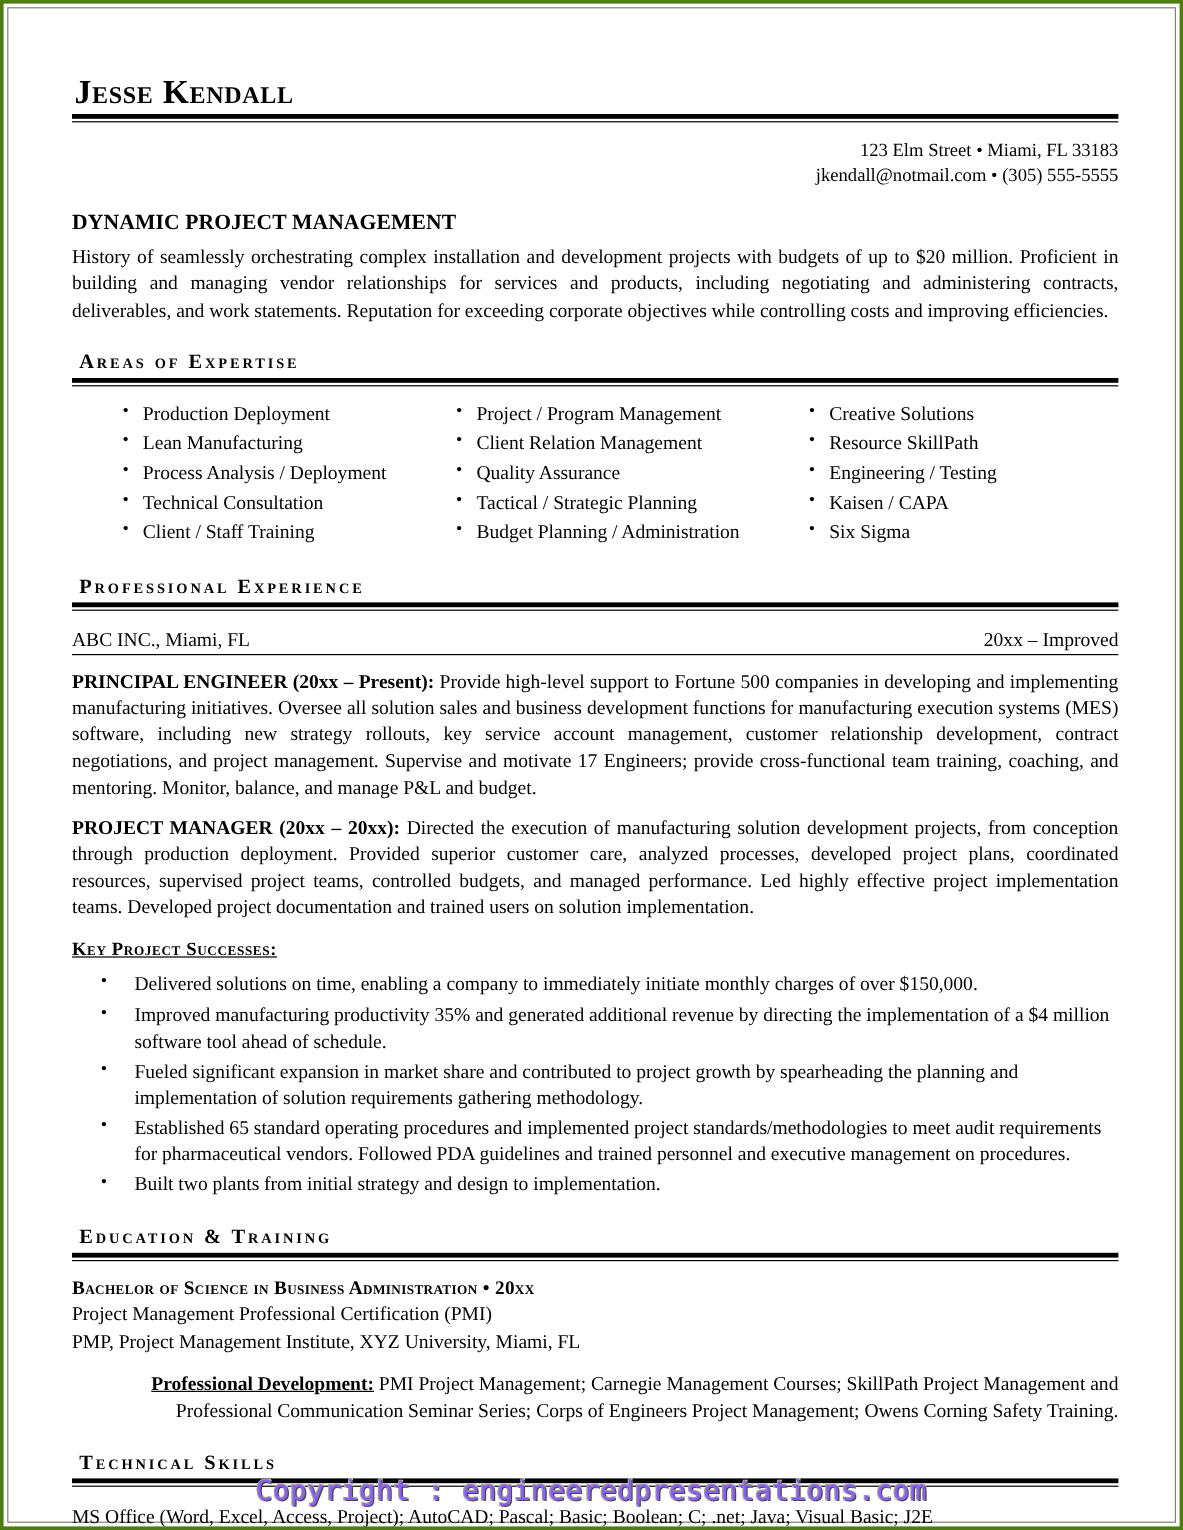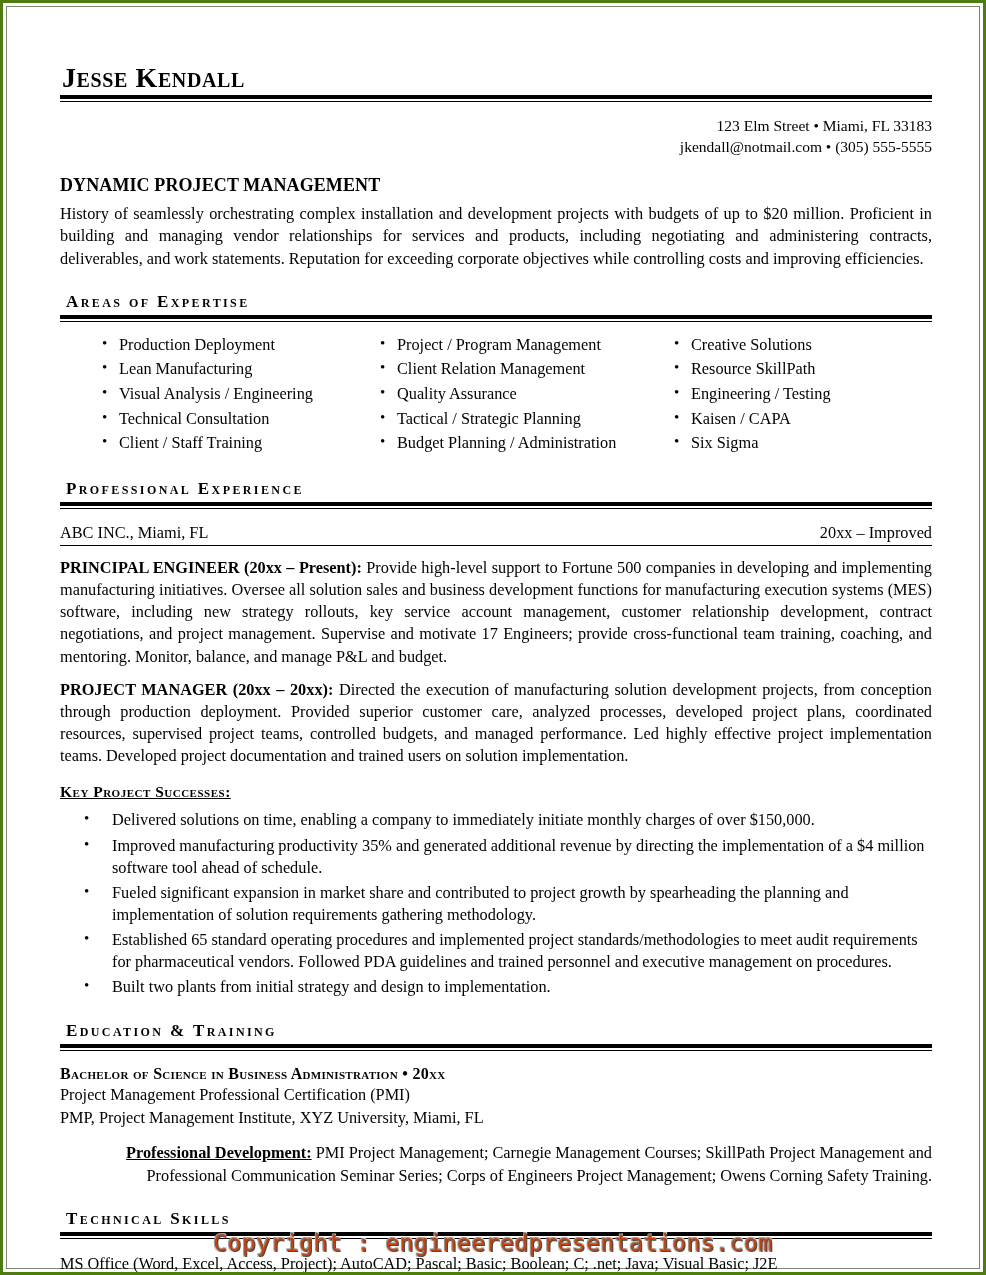--- a/index.html
+++ b/index.html
@@ -192,21 +192,21 @@
   
   .watermark {
     position: absolute;
     left: 0;
     right: 0;
     bottom: 16px;
     text-align: center;
     font-family: "DejaVu Sans Mono", "Liberation Mono", monospace;
     font-size: 23px;
     letter-spacing: 0.5px;
-    color: #c2410c;
+    color: #8b5cf6;
     text-shadow:
       -1px -1px 0 #9a9a9a,
        1px  1px 0 #4a4a4a,
        1px -1px 0 #bdbdbd,
       -1px  1px 0 #bdbdbd;
     white-space: nowrap;
   }
 </style>
 </head>
 <body>
@@ -230,21 +230,21 @@
     <div class="section">
       <div class="section-title">
         <span>Areas of Expertise</span>
         <div class="rule-double"></div>
       </div>
       <div class="expertise">
         <div class="exp-col">
           <ul>
             <li>Production Deployment</li>
             <li>Lean Manufacturing</li>
-            <li>Visual Analysis / Engineering</li>
+            <li>Process Analysis / Deployment</li>
             <li>Technical Consultation</li>
             <li>Client / Staff Training</li>
           </ul>
         </div>
         <div class="exp-col">
           <ul>
             <li>Project / Program Management</li>
             <li>Client Relation Management</li>
             <li>Quality Assurance</li>
             <li>Tactical / Strategic Planning</li>

